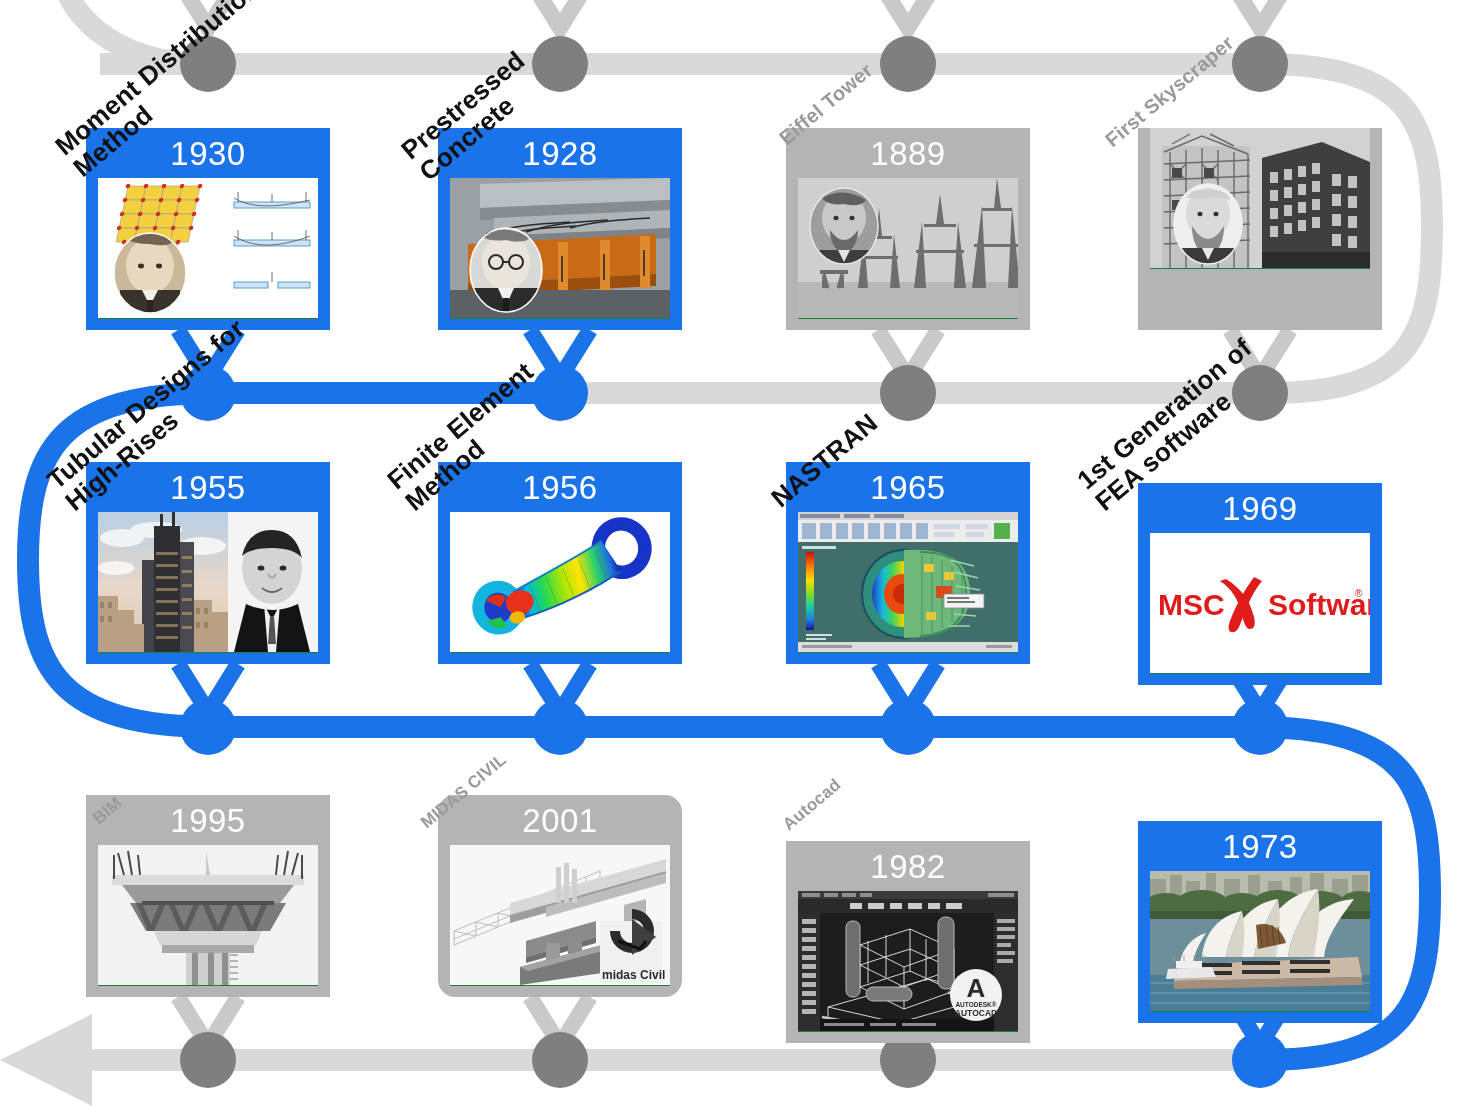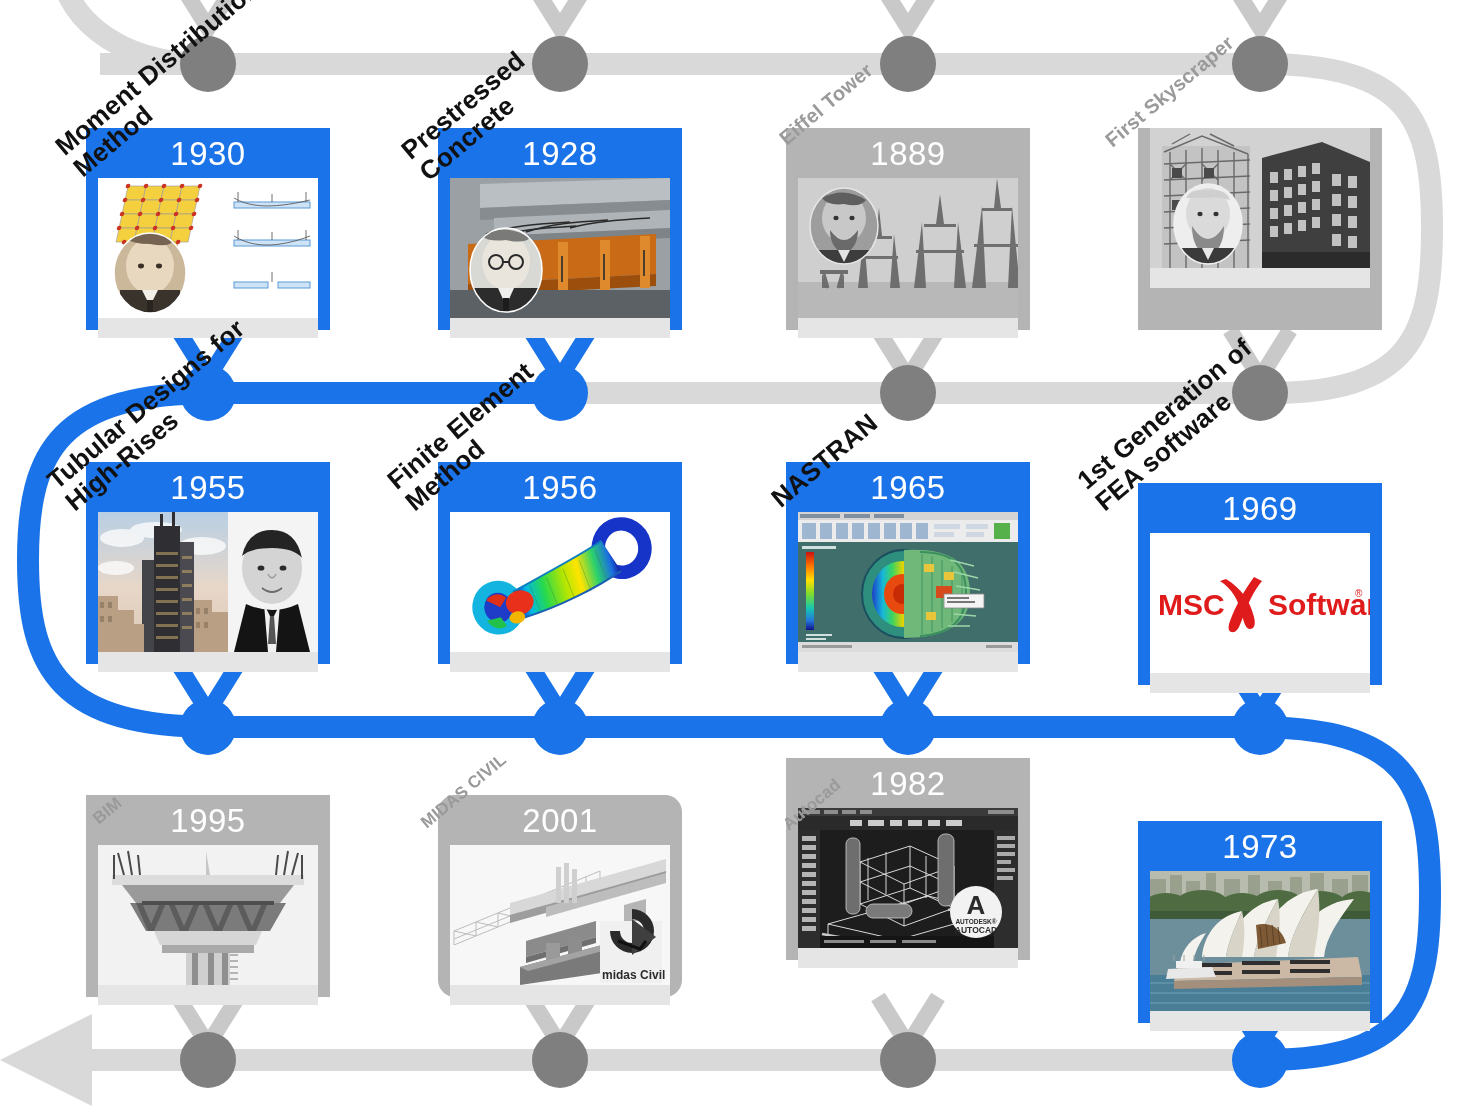--- a/index.html
+++ b/index.html
@@ -19,21 +19,21 @@
     padding:12px;padding-top:0;
   }
   .card.blue{background:#1a73e8;}
   .card.gray{background:#b4b4b4;}
   .card .year{
     height:50px;line-height:52px;text-align:center;color:#ffffff;
     font-size:33px;font-weight:400;letter-spacing:0.5px;
     font-family:"Liberation Sans","DejaVu Sans",sans-serif;
   }
   .card .thumb{
-    width:220px;height:160px;background:#e5e5e5;overflow:hidden;position:relative;
+    width:220px;height:141px;background:#15803d;overflow:hidden;position:relative;
   }
   .card .thumb .art{position:absolute;left:0;top:0;width:220px;height:140px;}
 
   
   .dlabel{
     position:absolute;transform-origin:0 0;white-space:pre;
     font-size:26px;font-weight:700;line-height:1.08;
     letter-spacing:0.2px;
   }
   .dlabel.dark{color:#111111;}
@@ -753,21 +753,21 @@
             <path d="M160,86 a22,22 0 1 0 22,-22 l0,10 a12,12 0 1 1 -12,12 Z" fill="#2b2b2b"></path>
             <path d="M182,74 L206,92 L182,110 Z" fill="#3f3f3f"></path>
             <path d="M168,96 L190,104 L196,96" stroke="#111" stroke-width="3" fill="none"></path>
             <text x="152" y="134" font-family="Liberation Sans, sans-serif" font-size="12" font-weight="bold" fill="#2b2b2b">midas Civil</text>
           </g>
         </svg>
       </div>
     </div>
   </div>
 
-  <div class="card gray" style="left:786px;top:758px;">
+  <div class="card gray" style="left:786px;top:841px;">
     <div class="year">1982</div>
     <div class="thumb">
       <div class="art">
         <svg width="220" height="140" viewBox="0 0 220 140">
           <rect width="220" height="140" fill="#1d1d1d"></rect>
 
           <rect x="0" y="0" width="220" height="8" fill="#3a3a3a"></rect>
           <rect x="0" y="8" width="220" height="14" fill="#2a2a2a"></rect>
           <g fill="#8e8e8e">
             <rect x="4" y="2" width="18" height="4"></rect>

